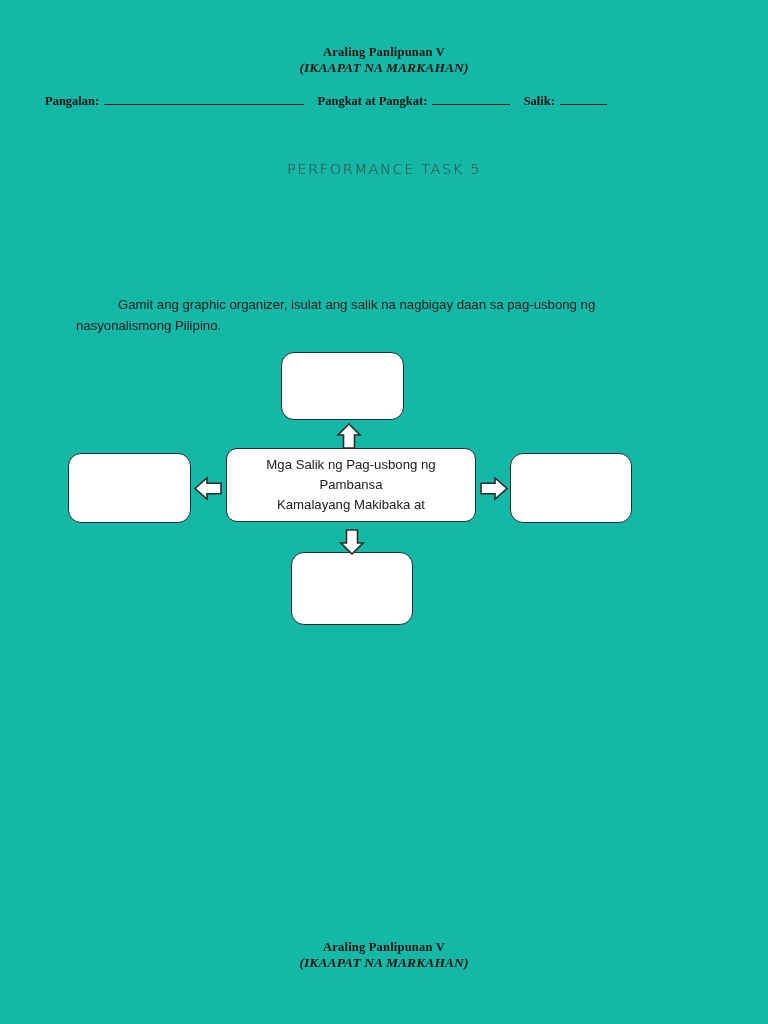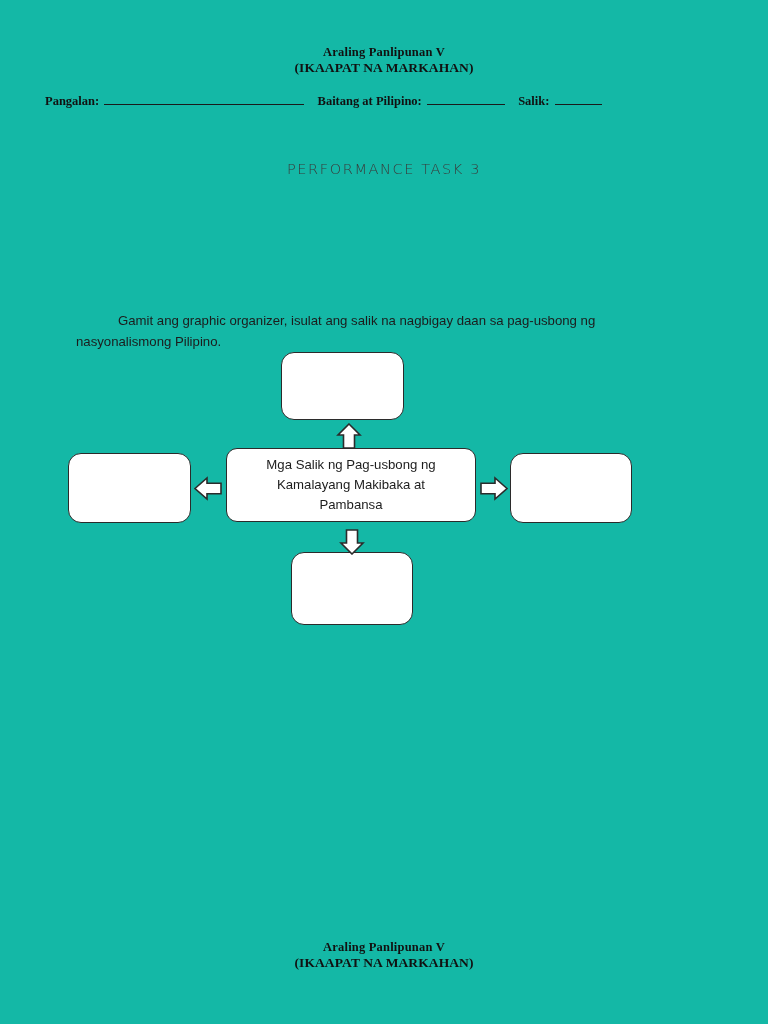--- a/index.html
+++ b/index.html
@@ -26,20 +26,21 @@
     font-family: "Liberation Serif", serif;
     font-weight: bold;
     font-size: 12.5px;
     line-height: 16px;
     letter-spacing: 0.2px;
     color: #111;
   }
   .doc-head .line2 {
     font-size: 13.5px;
     letter-spacing: 0.1px;
+    font-style: italic;
   }
   #header-block { top: 44px; }
   #footer-block { top: 939px; }
 
   
   .name-line {
     position: absolute;
     left: 45px;
     top: 93px;
     width: 690px;
@@ -81,21 +82,20 @@
   #instructions {
     position: absolute;
     left: 76px;
     top: 294px;
     width: 566px;
     font-family: "Liberation Sans", sans-serif;
     font-size: 13.2px;
     line-height: 21px;
     text-indent: 42px;
     color: #1c1c1c;
-    margin-top: 16px;
   }
 
   
   #organizer {
     position: absolute;
     left: 0;
     top: 0;
     width: 768px;
     height: 1024px;
   }
@@ -150,43 +150,43 @@
 
   <div class="doc-head" id="header-block">
     <div class="line1">Araling Panlipunan V</div>
     <div class="line2">(IKAAPAT NA MARKAHAN)</div>
   </div>
 
   <div class="name-line">
     <span class="nl-label">Pangalan:</span>
     <span class="rule rule-name"></span>
     <span class="gap-sm"></span>
-    <span class="nl-label">Baitang at Pilipino:</span>
+    <span class="nl-label">Pangkat at Pangkat:</span>
     <span class="rule rule-section"></span>
     <span class="gap-sm"></span>
     <span class="nl-label">Salik:</span>
     <span class="rule rule-grade"></span>
   </div>
 
-  <div id="task-title">PERFORMANCE TASK 3</div>
+  <div id="task-title">PERFORMANCE TASK 5</div>
 
   <div id="instructions">Gamit ang graphic organizer, isulat ang salik na nagbigay daan sa pag-usbong ng nasyonalismong Pilipino.</div>
 
   <div id="organizer">
 
     <div class="node" id="node-top"></div>
     <div class="node" id="node-left"></div>
     <div class="node" id="node-right"></div>
     <div class="node" id="node-bottom"></div>
 
     <div class="node center" id="node-center">
       <div class="center-text">
         <div>Mga Salik ng Pag-usbong ng</div>
+        <div>Pambansa</div>
         <div>Kamalayang Makibaka at</div>
-        <div>Pambansa</div>
       </div>
     </div>
 
     <div class="arrow" id="arrow-up">
       <svg viewBox="0 0 26 26" preserveAspectRatio="none">
         <path d="M13 1 L24 12 L18.5 12 L18.5 25 L7.5 25 L7.5 12 L2 12 Z"></path>
       </svg>
     </div>
 
     <div class="arrow" id="arrow-down">

